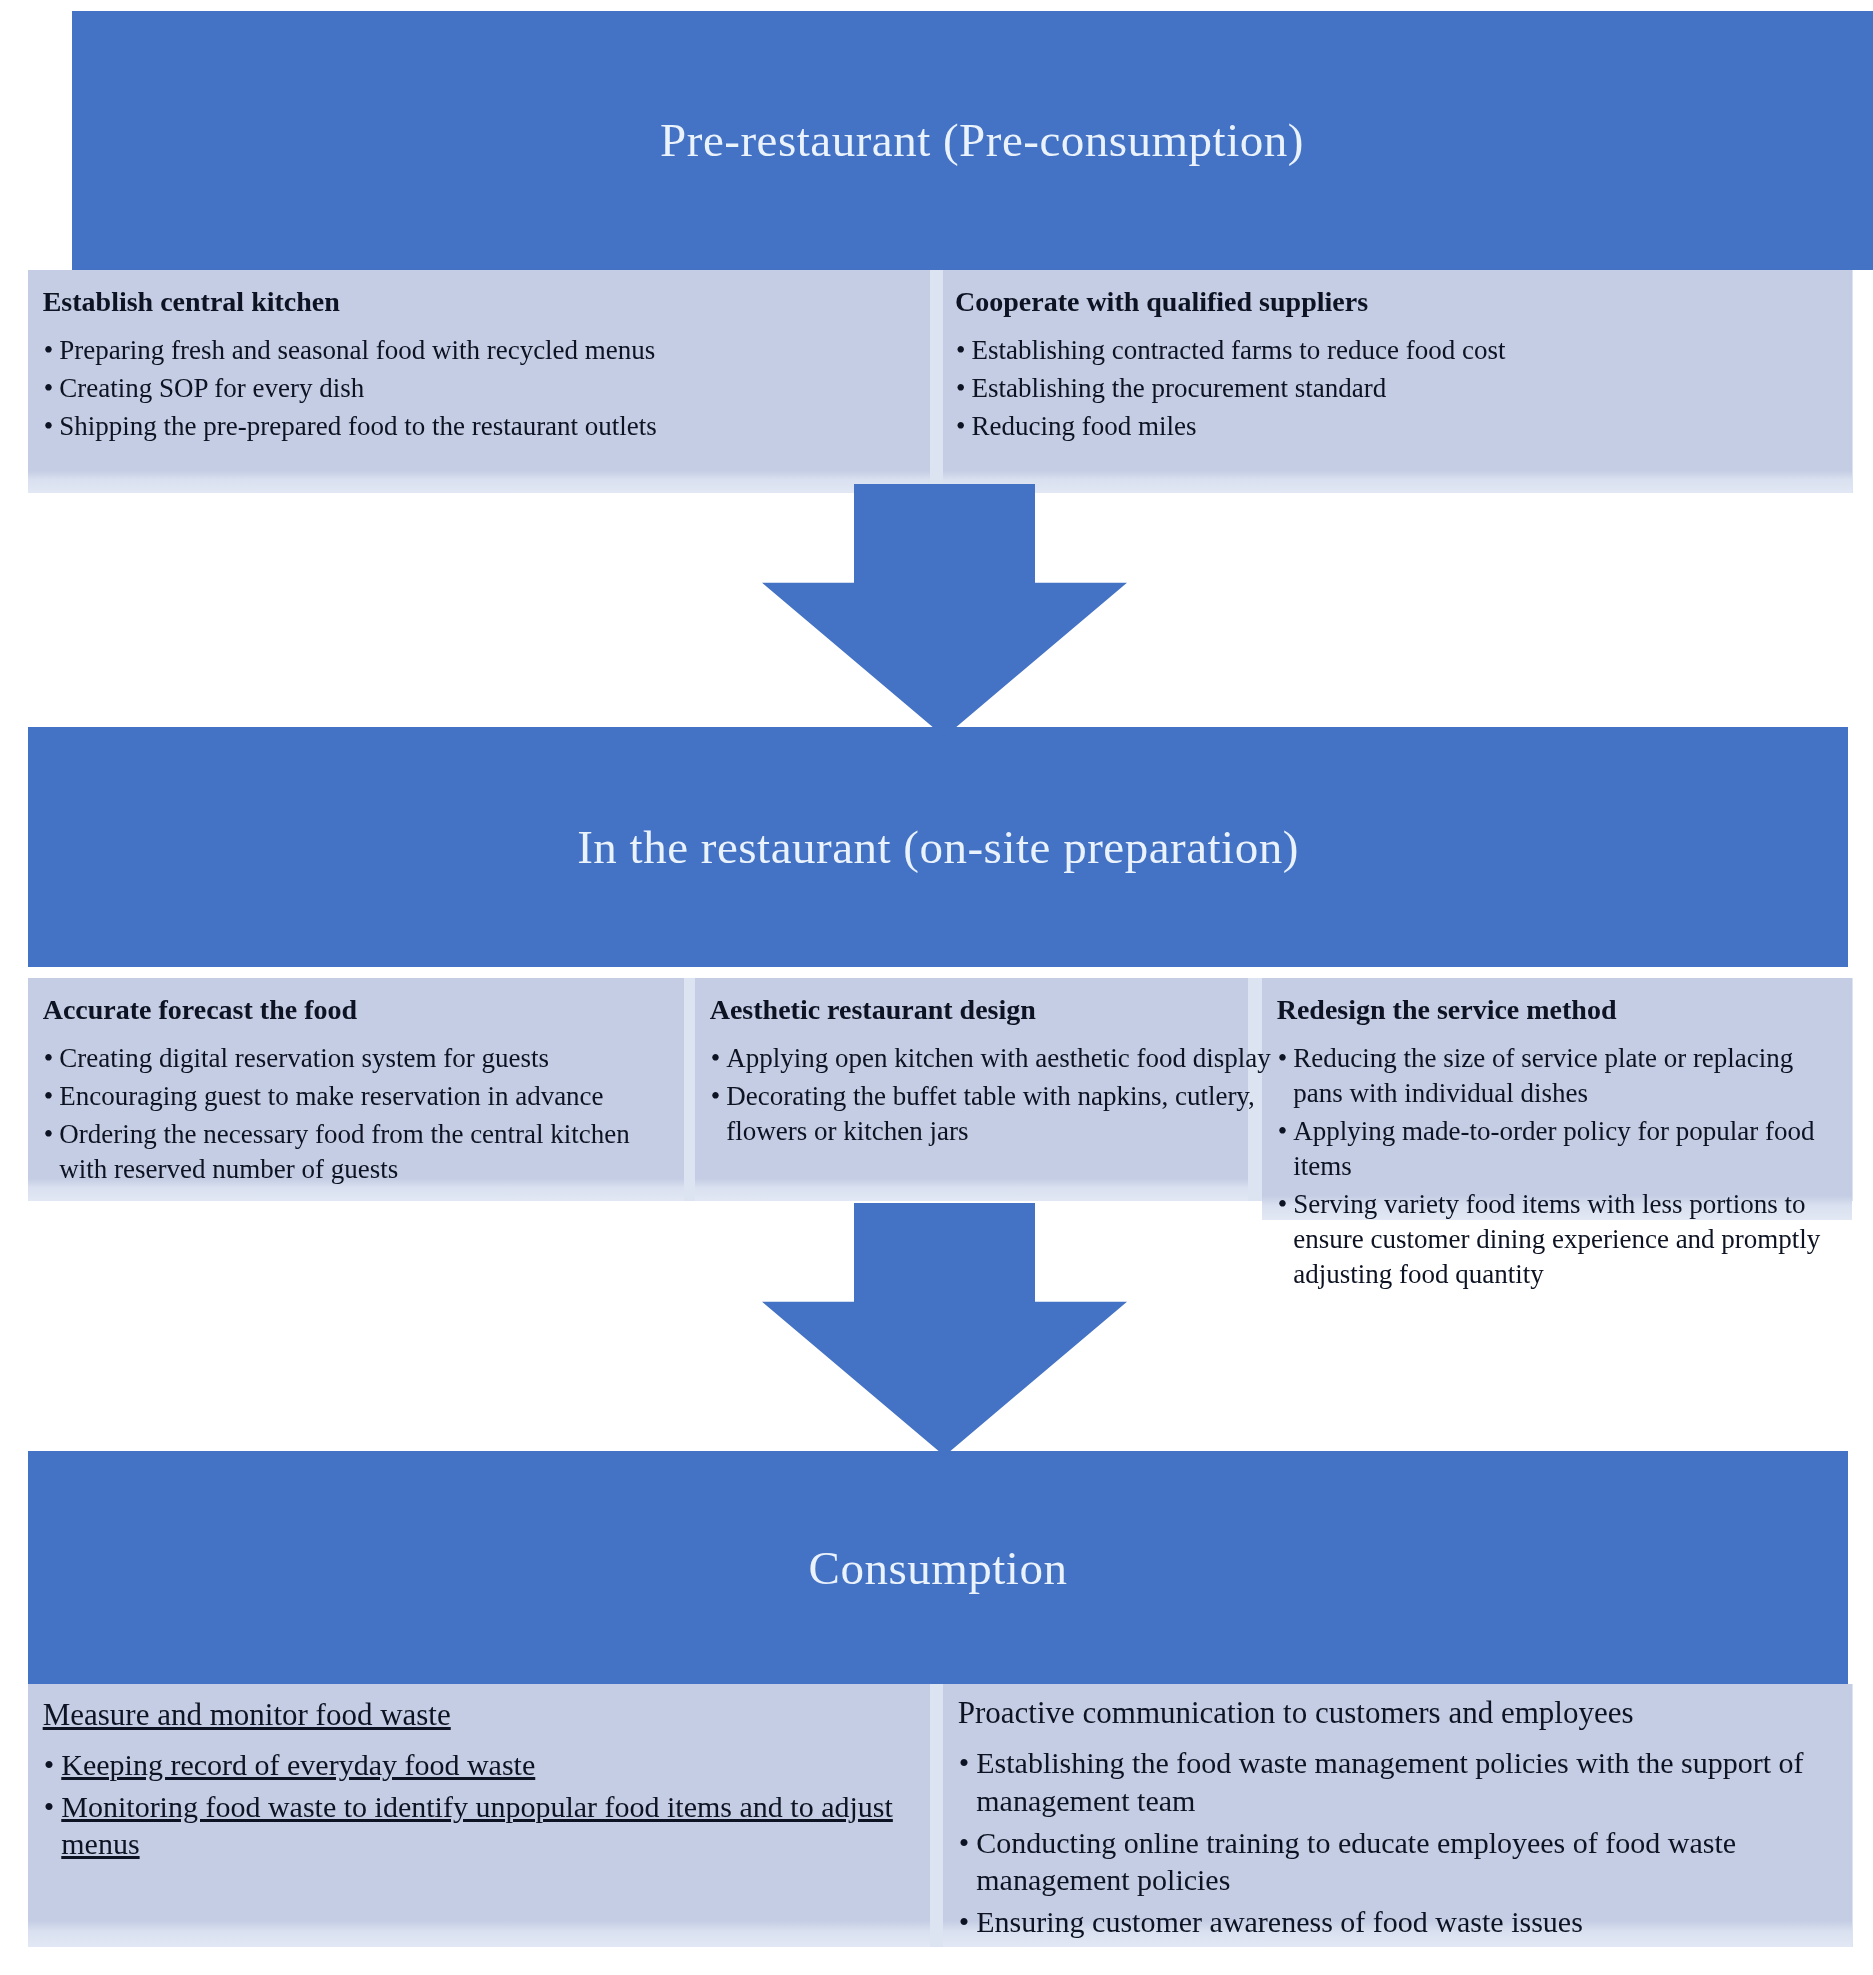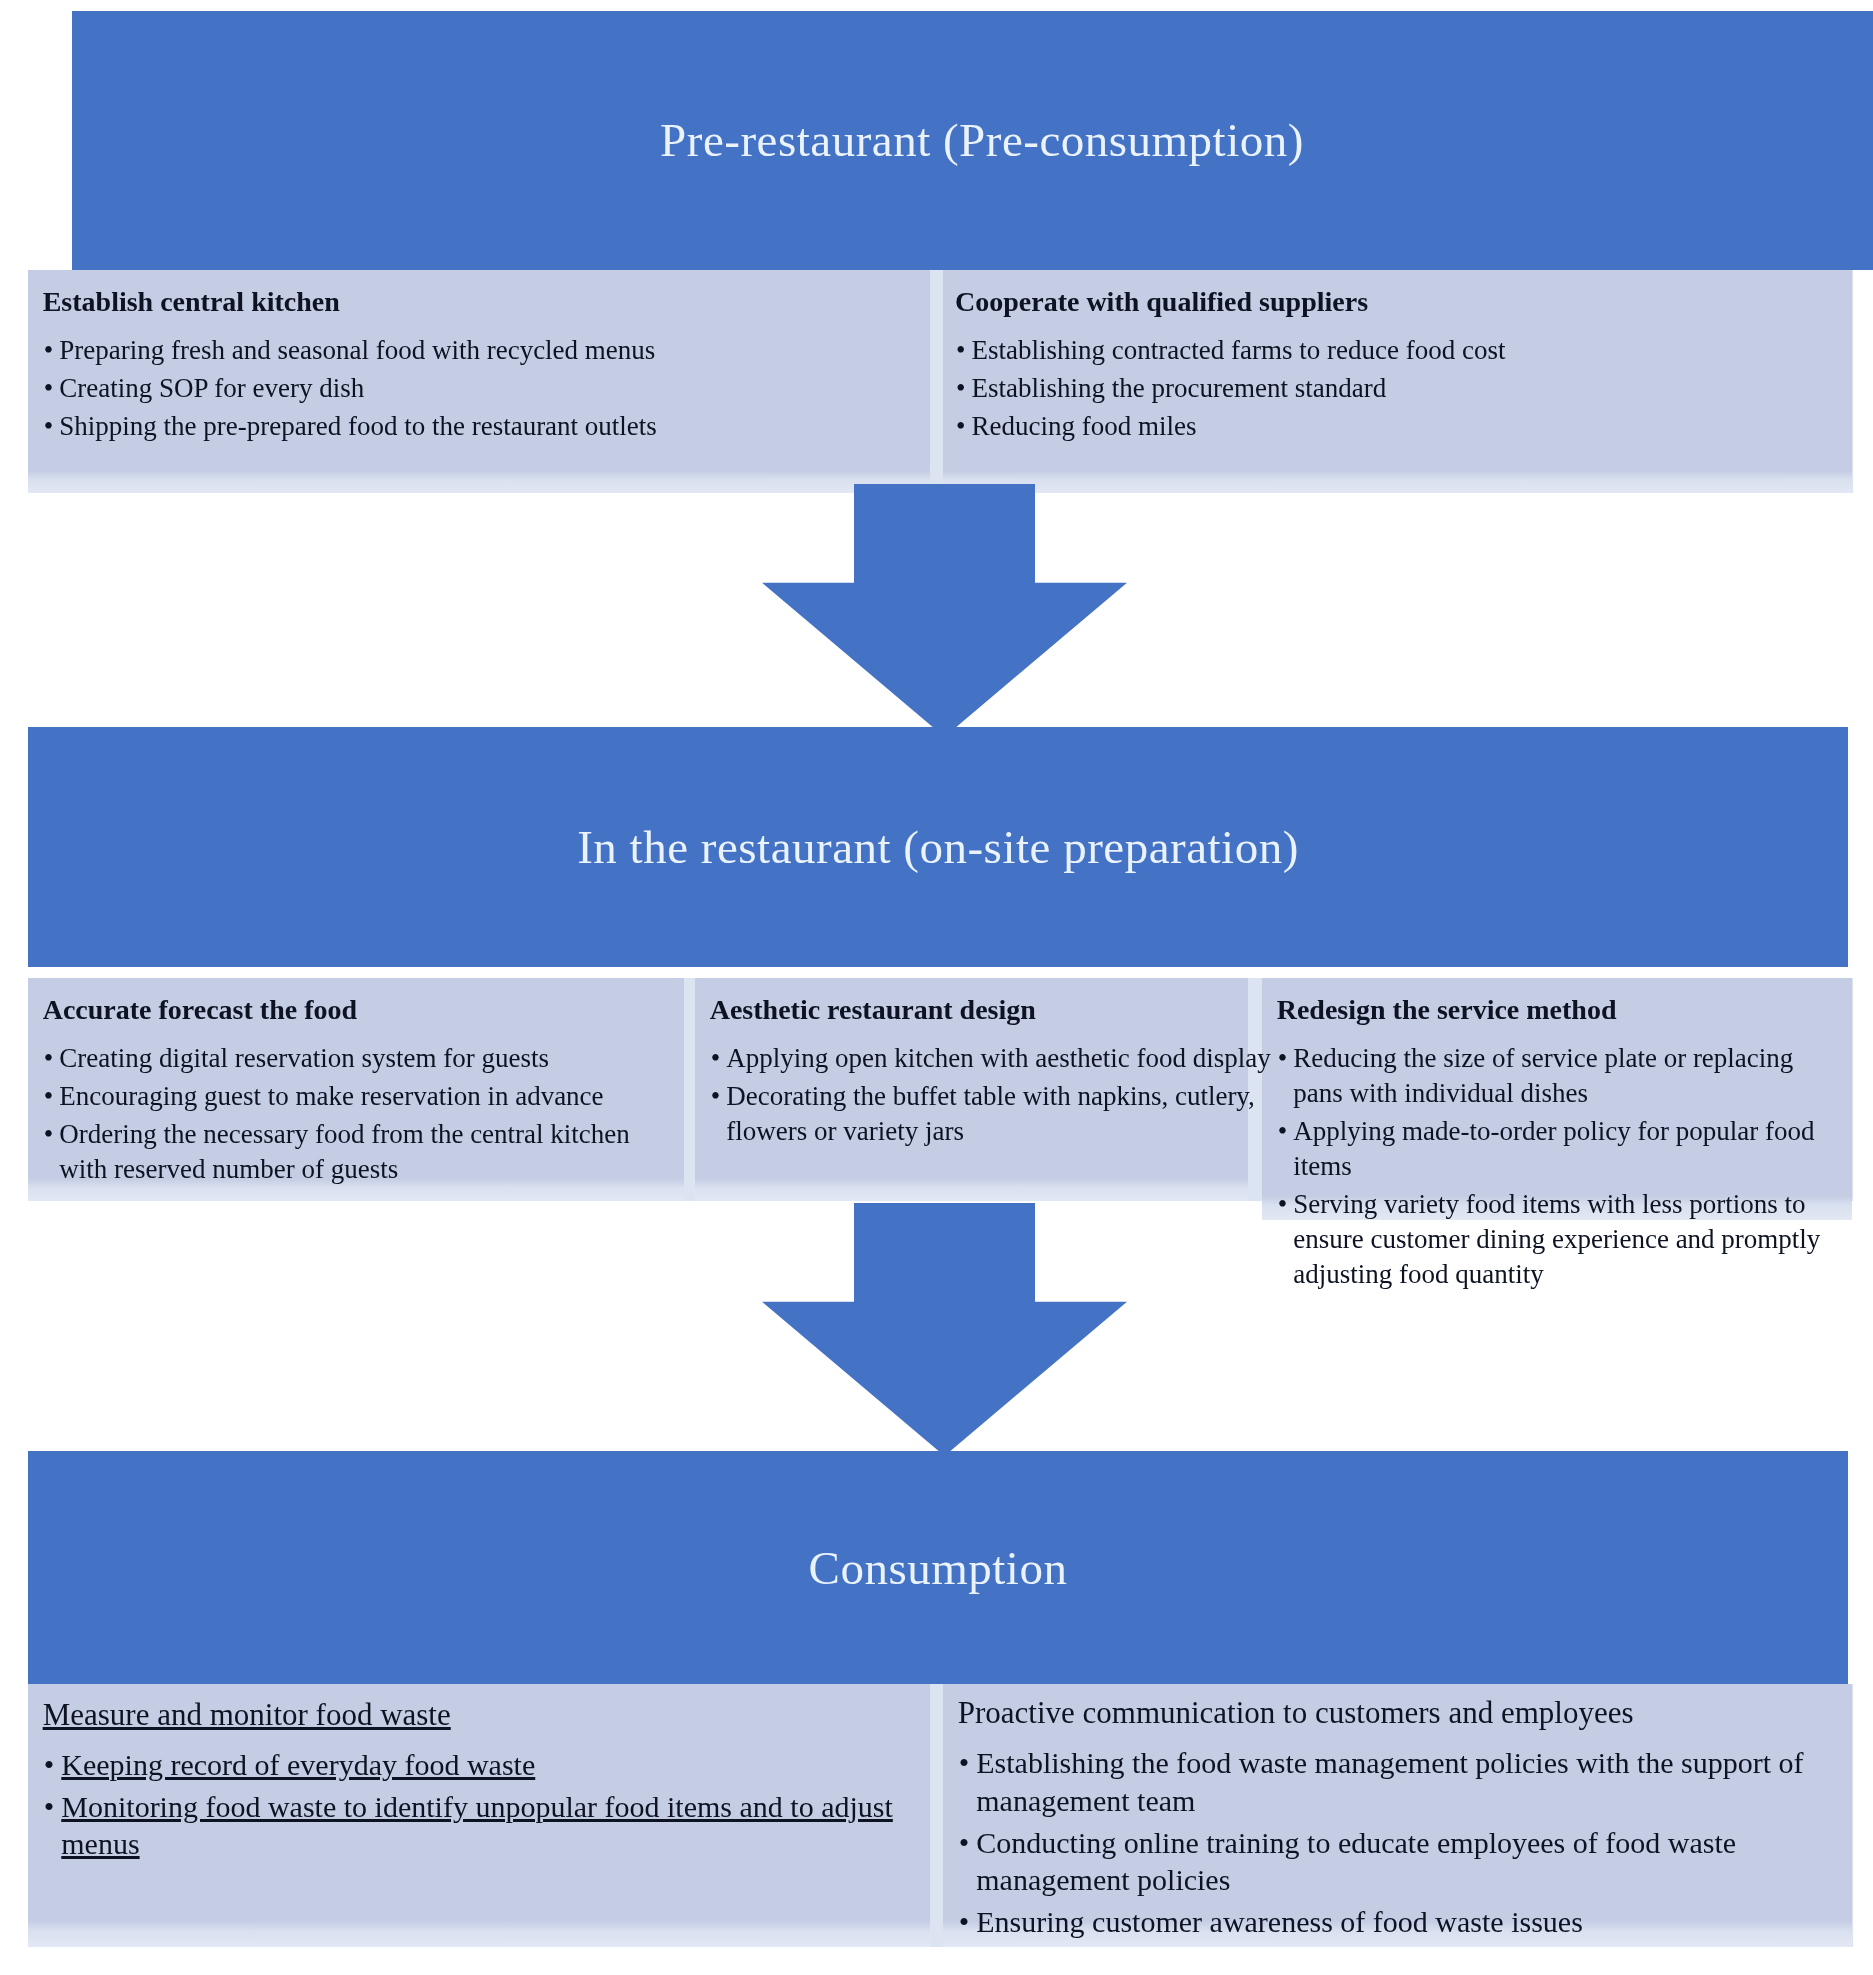--- a/index.html
+++ b/index.html
@@ -155,21 +155,21 @@
 
   <div class="coltext t-s2c1">
     <div class="colhead">Accurate forecast the food</div>
     <div class="bullet"><span>Creating digital reservation system for guests</span></div>
     <div class="bullet"><span>Encouraging guest to make reservation in advance</span></div>
     <div class="bullet"><span>Ordering the necessary food from the central kitchen with reserved number of guests</span></div>
   </div>
   <div class="coltext t-s2c2">
     <div class="colhead">Aesthetic restaurant design</div>
     <div class="bullet"><span>Applying open kitchen with aesthetic food display</span></div>
-    <div class="bullet"><span>Decorating the buffet table with napkins, cutlery, flowers or variety jars</span></div>
+    <div class="bullet"><span>Decorating the buffet table with napkins, cutlery, flowers or kitchen jars</span></div>
   </div>
   <div class="coltext t-s2c3">
     <div class="colhead">Redesign the service method</div>
     <div class="bullet"><span>Reducing the size of service plate or replacing pans with individual dishes</span></div>
     <div class="bullet"><span>Applying made-to-order policy for popular food items</span></div>
     <div class="bullet"><span>Serving variety food items with less portions to ensure customer dining experience and promptly adjusting food quantity</span></div>
   </div>
 
   <div class="arrow a2"></div>
 

